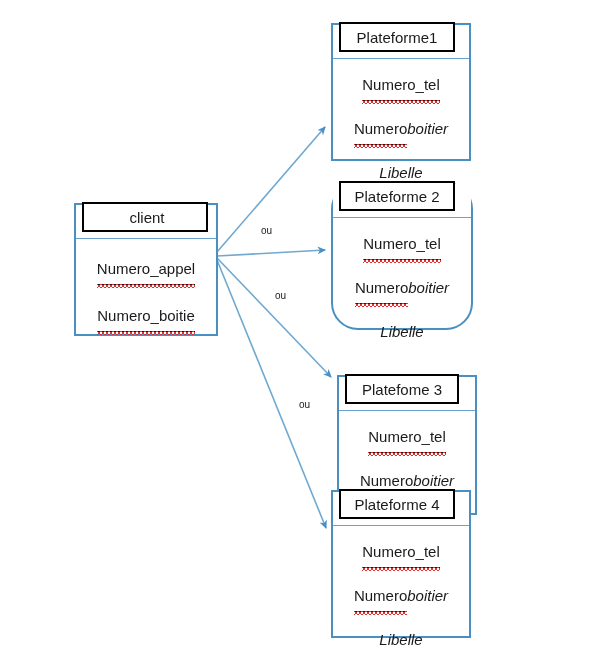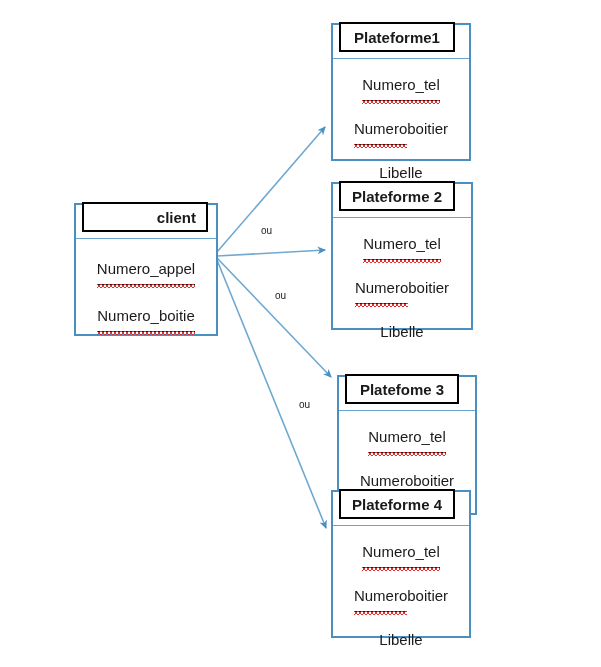--- a/index.html
+++ b/index.html
@@ -58,24 +58,23 @@
     height: 30px;
     line-height: 28px;
     box-sizing: border-box;
     border: 2px solid #000000;
     background: #ffffff;
     font-size: 15px;
     color: #1a1a1a;
     white-space: nowrap;
     padding: 0 10px;
     text-align: center;
-    font-weight: bold;
   }
   .entity-title.align-left {
-    text-align: right;
+    text-align: center;
     padding-left: 14px;
   }
 
   .entity-body {
     position: relative;
     padding-top: 4px;
   }
 
   .field {
     font-size: 15px;
@@ -100,20 +99,21 @@
     bottom: -4px;
     height: 4px;
     background-image:
       linear-gradient(45deg, transparent 45%, #e03030 45%, #e03030 55%, transparent 55%),
       linear-gradient(-45deg, transparent 45%, #e03030 45%, #e03030 55%, transparent 55%);
     background-size: 4px 4px;
     background-repeat: repeat-x;
   }
   .plain {
     display: inline-block;
+    font-style: italic;
   }
 
   
   .ou-label {
     position: absolute;
     font-size: 10px;
     color: #1a1a1a;
     z-index: 3;
     white-space: nowrap;
   }
@@ -163,21 +163,21 @@
       </div>
       <div class="field" style="margin-top:20px;">
         <span class="sp">Numero</span><span class="plain"> boitier</span>
       </div>
       <div class="field" style="margin-top:20px;">
         <span class="plain">Libelle</span>
       </div>
     </div>
   </div>
 
-  <div class="entity" style="left:331px; top:182px; width:142px; height:148px;">
+  <div class="entity" style="left:331px; top:182px; width:142px; height:148px;border-radius:27px;">
     <div class="entity-title-wrap">
       <div class="entity-title" style="width:116px;">Plateforme 2</div>
     </div>
     <div class="entity-body">
       <div class="field" style="margin-top:14px;">
         <span class="sp">Numero_tel</span>
       </div>
       <div class="field" style="margin-top:20px;">
         <span class="sp">Numero</span><span class="plain"> boitier</span>
       </div>

